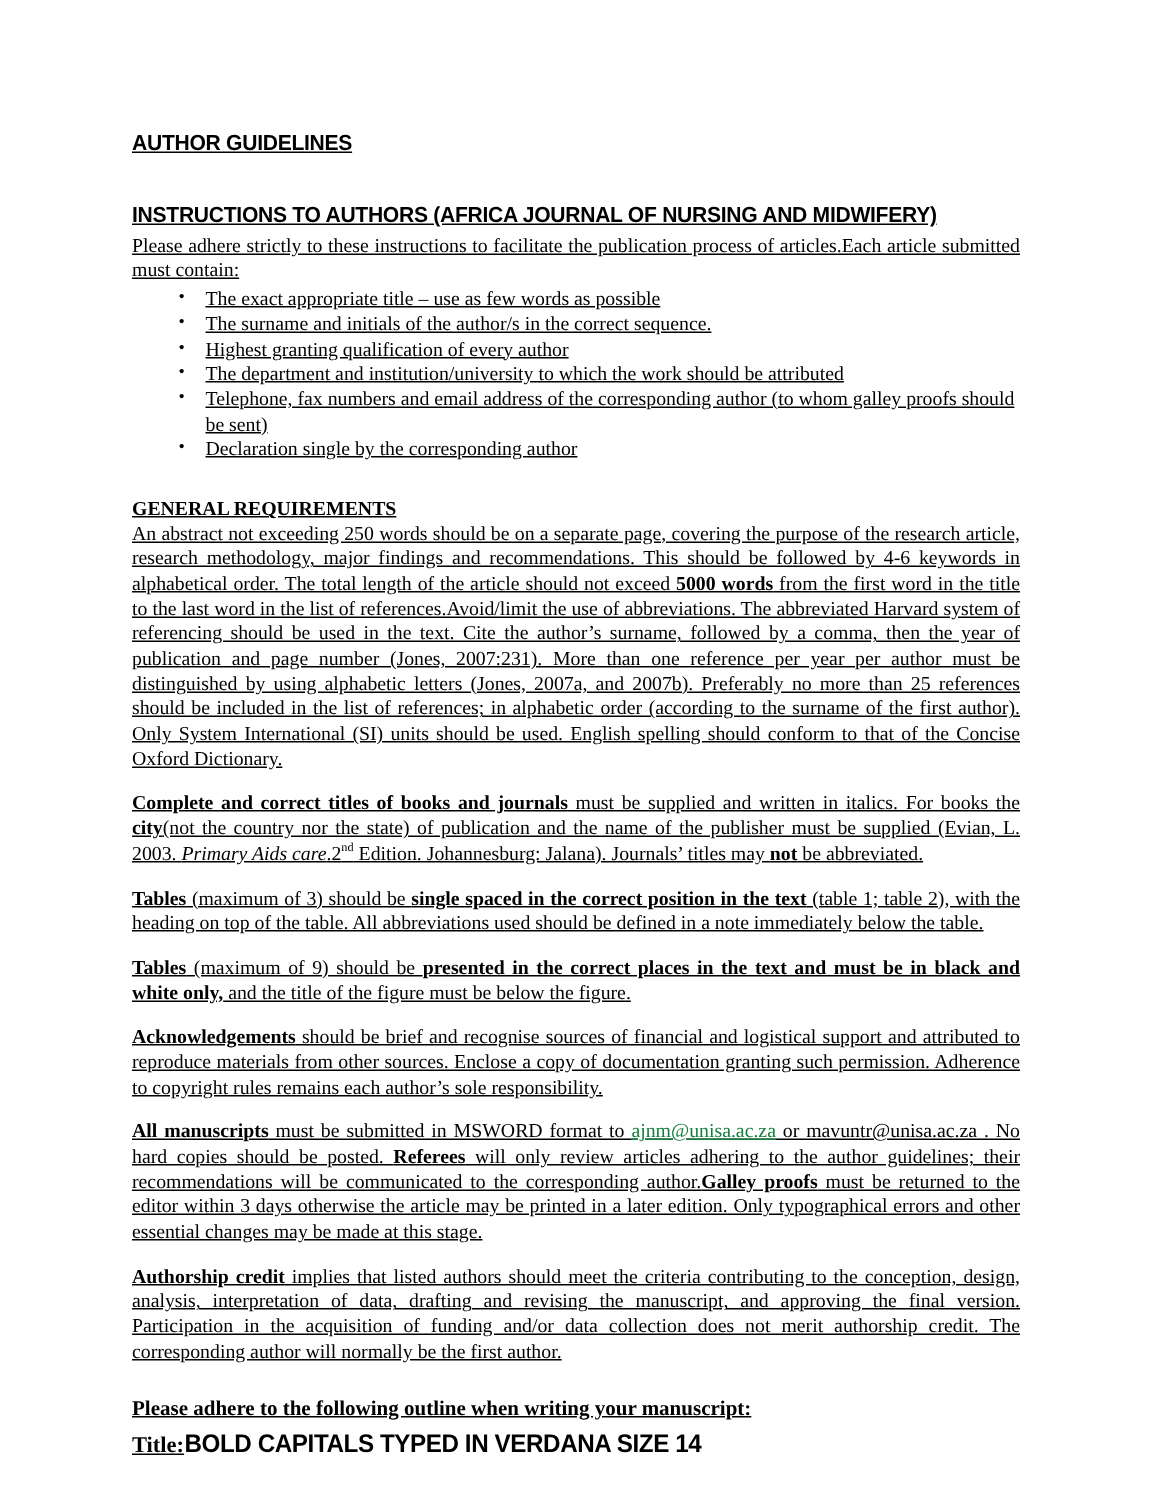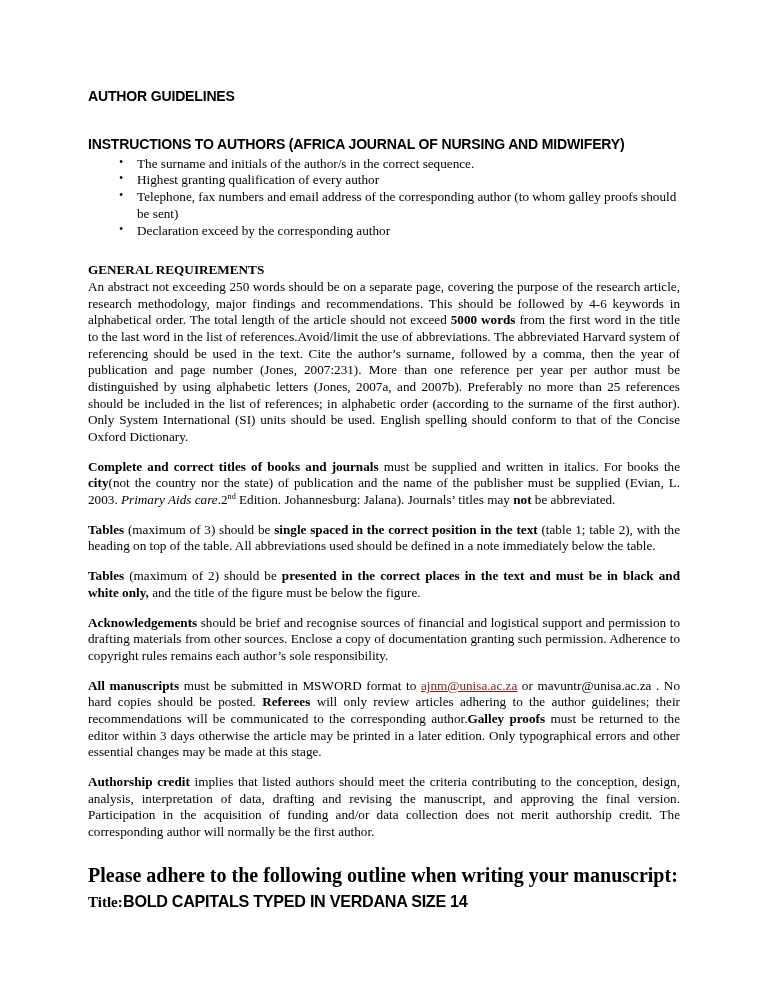--- a/index.html
+++ b/index.html
@@ -14,20 +14,21 @@
     color: #000000;
     -webkit-font-smoothing: antialiased;
   }
   .page {
     position: relative;
     width: 644px;
     height: 994px;
     background: #ffffff;
     box-sizing: border-box;
     padding: 88px 88px 0 88px;
+    text-decoration: underline;
   }
   .content {
     width: 592px;
   }
 
   
   .h-sans {
     font-family: "Liberation Sans", "DejaVu Sans", sans-serif;
     font-weight: bold;
     font-size: 14.5px;
@@ -95,32 +96,32 @@
 
   
   b, .b { font-weight: bold; }
   i, .i { font-style: italic; }
   sup {
     font-size: 0.62em;
     vertical-align: super;
     line-height: 0;
   }
   a.maillink {
-    color: #7f1d1d;
+    color: #15803d;
     text-decoration: underline;
   }
 
   
   .closing {
     margin-top: 21px;
   }
   .closing-line {
     font-family: "Liberation Serif", "DejaVu Serif", serif;
     font-weight: bold;
-    font-size: 20px;
+    font-size: 14px;
     line-height: 1.3;
     margin: 0;
   }
   .title-line {
     margin-top: 3px;
     font-size: 15px;
     line-height: 1.3;
     white-space: nowrap;
   }
   .title-label {
@@ -140,47 +141,54 @@
 </head>
 <body>
 
 <div class="page">
   <div class="content">
 
     <h1 class="h-sans h-doc-title">AUTHOR GUIDELINES</h1>
 
     <h2 class="h-sans h-section-title">INSTRUCTIONS TO AUTHORS (AFRICA JOURNAL OF NURSING AND MIDWIFERY)</h2>
 
+    <p class="body intro">Please adhere strictly to these instructions to facilitate the publication process of articles.Each article submitted must contain:</p>
 
     <ul class="bullets">
+      <li>
+          <span class="li-wrap">The exact appropriate title – use as few words as possible</span>
+        </li>
       <li>
           <span class="li-wrap">The surname and initials of the author/s in the correct sequence.</span>
         </li>
       <li>
           <span class="li-wrap">Highest granting qualification of every author</span>
         </li>
       <li>
+          <span class="li-wrap">The department and institution/university to which the work should be attributed</span>
+        </li>
+      <li>
           <span class="li-wrap">Telephone, fax numbers and email address of the corresponding author (to whom galley proofs should be sent)</span>
         </li>
       <li>
-          <span class="li-wrap">Declaration exceed by the corresponding author</span>
+          <span class="li-wrap">Declaration single by the corresponding author</span>
         </li>
     </ul>
 
     <h3 class="h-serif" style="margin-top:23px;">GENERAL REQUIREMENTS</h3>
 
     <p class="body"><span>An abstract not exceeding 250 words should be on a separate page, covering the purpose of the research article, research methodology, major findings and recommendations.  This should be followed by 4-6 keywords in alphabetical order.  The total length of the article should not exceed </span><b>5000 words</b><span> from the first word in the title to the last word in the list of references.Avoid/limit the use of abbreviations.  The abbreviated Harvard system of referencing should be used in the text.  Cite the author’s surname, followed by a comma, then the year of publication and page number (Jones, 2007:231).  More than one reference per year per author must be distinguished by using alphabetic letters (Jones, 2007a, and 2007b). Preferably no more than 25 references should be included in the list of references; in alphabetic order (according to the surname of the first author).  Only System International (SI) units should be used.  English spelling should conform to that of the Concise Oxford Dictionary.</span></p>
 
     <p class="body gap"><b>Complete and correct titles of books and journals</b><span> must be supplied and written in italics.  For books the </span><b>city</b><span>(not the country nor the state) of publication and the name of the publisher must be supplied (Evian, L. 2003.  </span><i>Primary Aids care</i><span>.2</span><sup>nd</sup><span> Edition. Johannesburg: Jalana).  Journals’ titles may </span><b>not</b><span> be abbreviated.</span></p>
 
     <p class="body gap"><b>Tables</b><span> (maximum of 3) should be </span><b>single spaced in the correct position in the text</b><span> (table 1; table 2), with the heading on top of the table.  All abbreviations used should be defined in a note immediately below the table.</span></p>
 
-    <p class="body gap"><span> </span><b>Tables</b><span> (maximum of 2) should be </span><b>presented in the correct places in the text and must be in black and white only,</b><span> and the title of the figure must be below the figure.</span></p>
+    <p class="body gap"><span> </span><b>Tables</b><span> (maximum of 9) should be </span><b>presented in the correct places in the text and must be in black and white only,</b><span> and the title of the figure must be below the figure.</span></p>
 
-    <p class="body gap"><b>Acknowledgements</b><span> should be brief and recognise sources of financial and logistical support and permission to drafting materials from other sources.  Enclose a copy of documentation granting such permission.  Adherence to copyright rules remains each author’s sole responsibility.</span></p>
+    <p class="body gap"><b>Acknowledgements</b><span> should be brief and recognise sources of financial and logistical support and attributed to reproduce materials from other sources.  Enclose a copy of documentation granting such permission.  Adherence to copyright rules remains each author’s sole responsibility.</span></p>
 
     <p class="body gap"><b>All manuscripts</b><span> must be submitted in MSWORD format to </span><a class="maillink" href="#">ajnm@unisa.ac.za</a><span> or mavuntr@unisa.ac.za . No hard copies should be posted. </span><b>Referees</b><span> will only review articles adhering to the author guidelines; their recommendations will be communicated to the corresponding author.</span><b>Galley proofs</b><span> must be returned to the editor within 3 days otherwise the article may be printed in a later edition.  Only typographical errors and other essential changes may be made at this stage.</span></p>
 
     <p class="body gap"><b>Authorship credit</b><span> implies that listed authors should meet the criteria contributing to the conception, design, analysis, interpretation of data, drafting and revising the manuscript, and approving the final version.  Participation in the acquisition of funding and/or data collection does not merit authorship credit.  The corresponding author will normally be the first author.</span></p>
 
 
     <div class="closing">
       <p class="closing-line">Please adhere to the following outline when writing your manuscript:</p>
       <p class="closing-line title-line"><span class="title-label">Title:</span><span class="title-value">BOLD CAPITALS TYPED IN VERDANA SIZE 14</span></p>
     </div>

